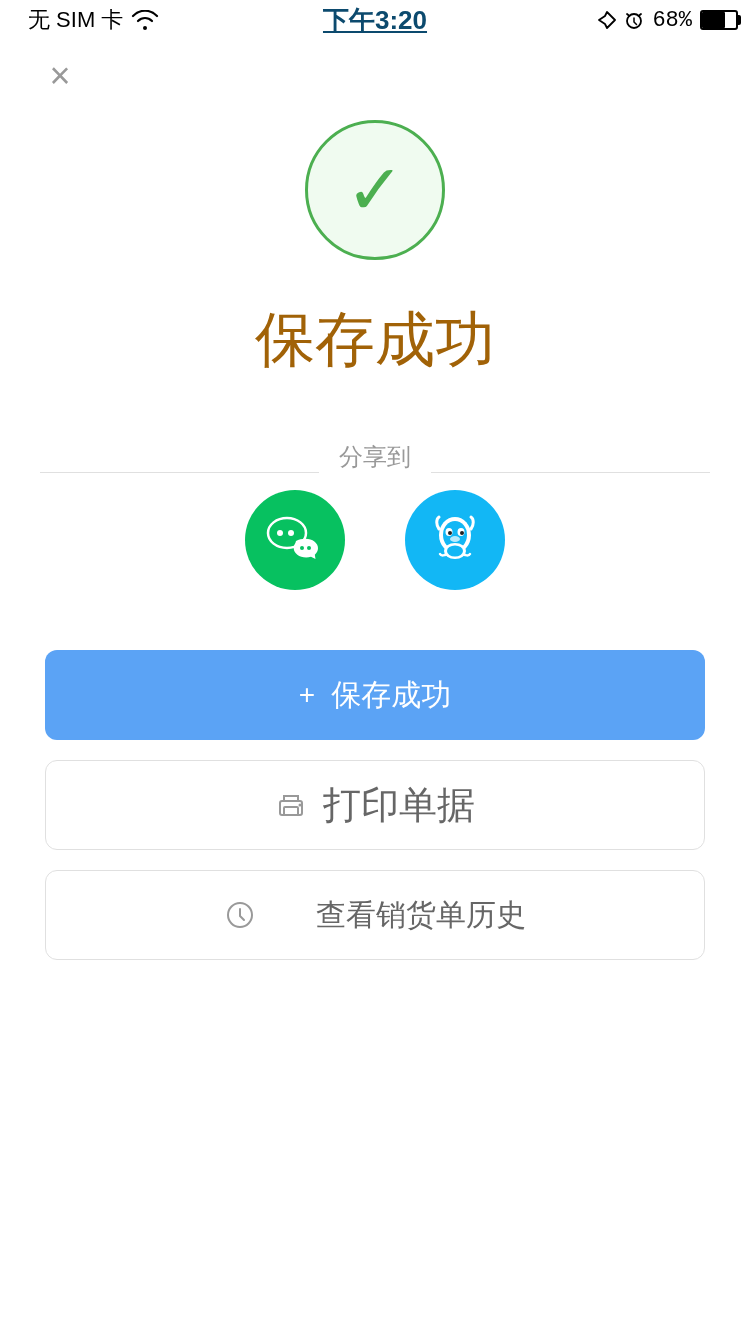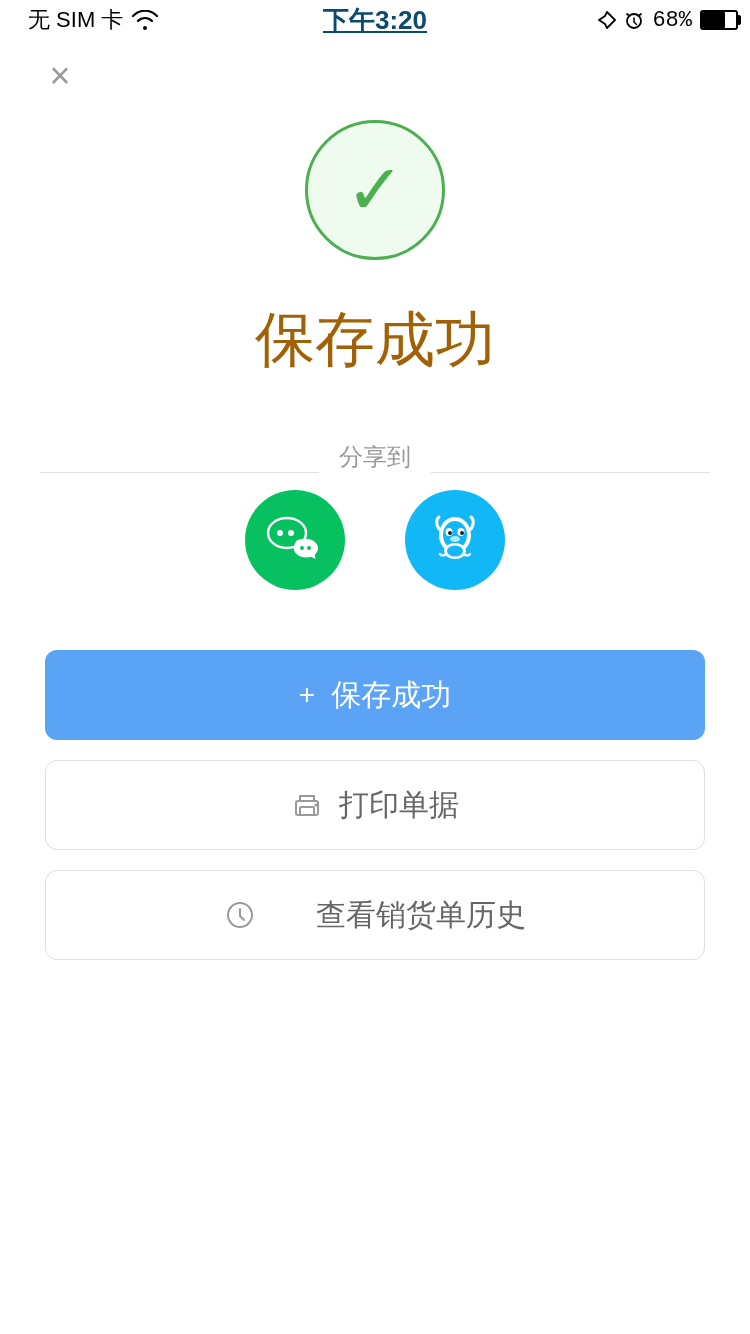--- a/index.html
+++ b/index.html
@@ -319,21 +319,21 @@
       <span>保存成功</span>
     </button>
 
     <button class="action-btn btn-secondary">
       <svg width="32" height="32" viewBox="0 0 32 32" fill="none">
         <rect x="5" y="12" width="22" height="14" rx="2" stroke="#999" stroke-width="2"></rect>
         <path d="M9 12V7h14v5" stroke="#999" stroke-width="2"></path>
         <rect x="9" y="18" width="14" height="8" rx="1" fill="#fff" stroke="#999" stroke-width="2"></rect>
         <circle cx="25" cy="16" r="1.5" fill="#999"></circle>
       </svg>
-      <span style="color:#666;font-size:30px;text-align:center;">打印单据</span>
+      <span style="color:#666;font-size:38px;text-align:center;">打印单据</span>
     </button>
 
     <button class="action-btn btn-secondary">
       <svg width="32" height="32" viewBox="0 0 32 32" fill="none">
         <circle cx="16" cy="16" r="12" stroke="#999" stroke-width="2"></circle>
         <path d="M16 10v7l4 4" stroke="#999" stroke-width="2" stroke-linecap="round" stroke-linejoin="round"></path>
       </svg>
       <span style="color:#666;font-size:30px;margin-left:44px;">查看销货单历史</span>
     </button>
 

